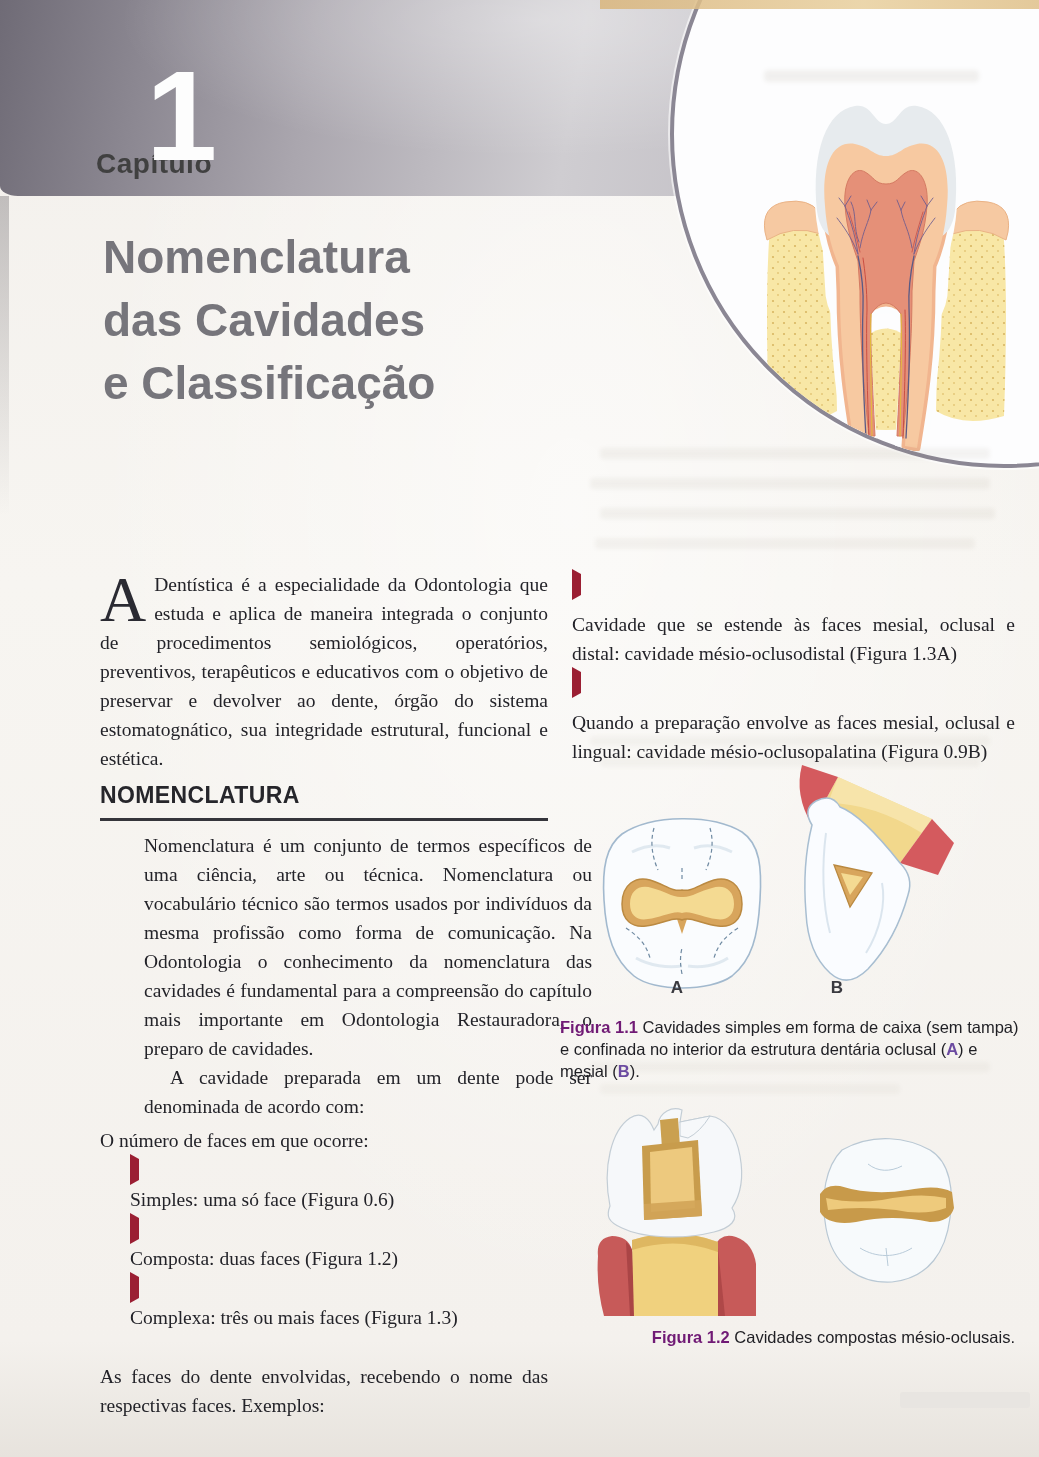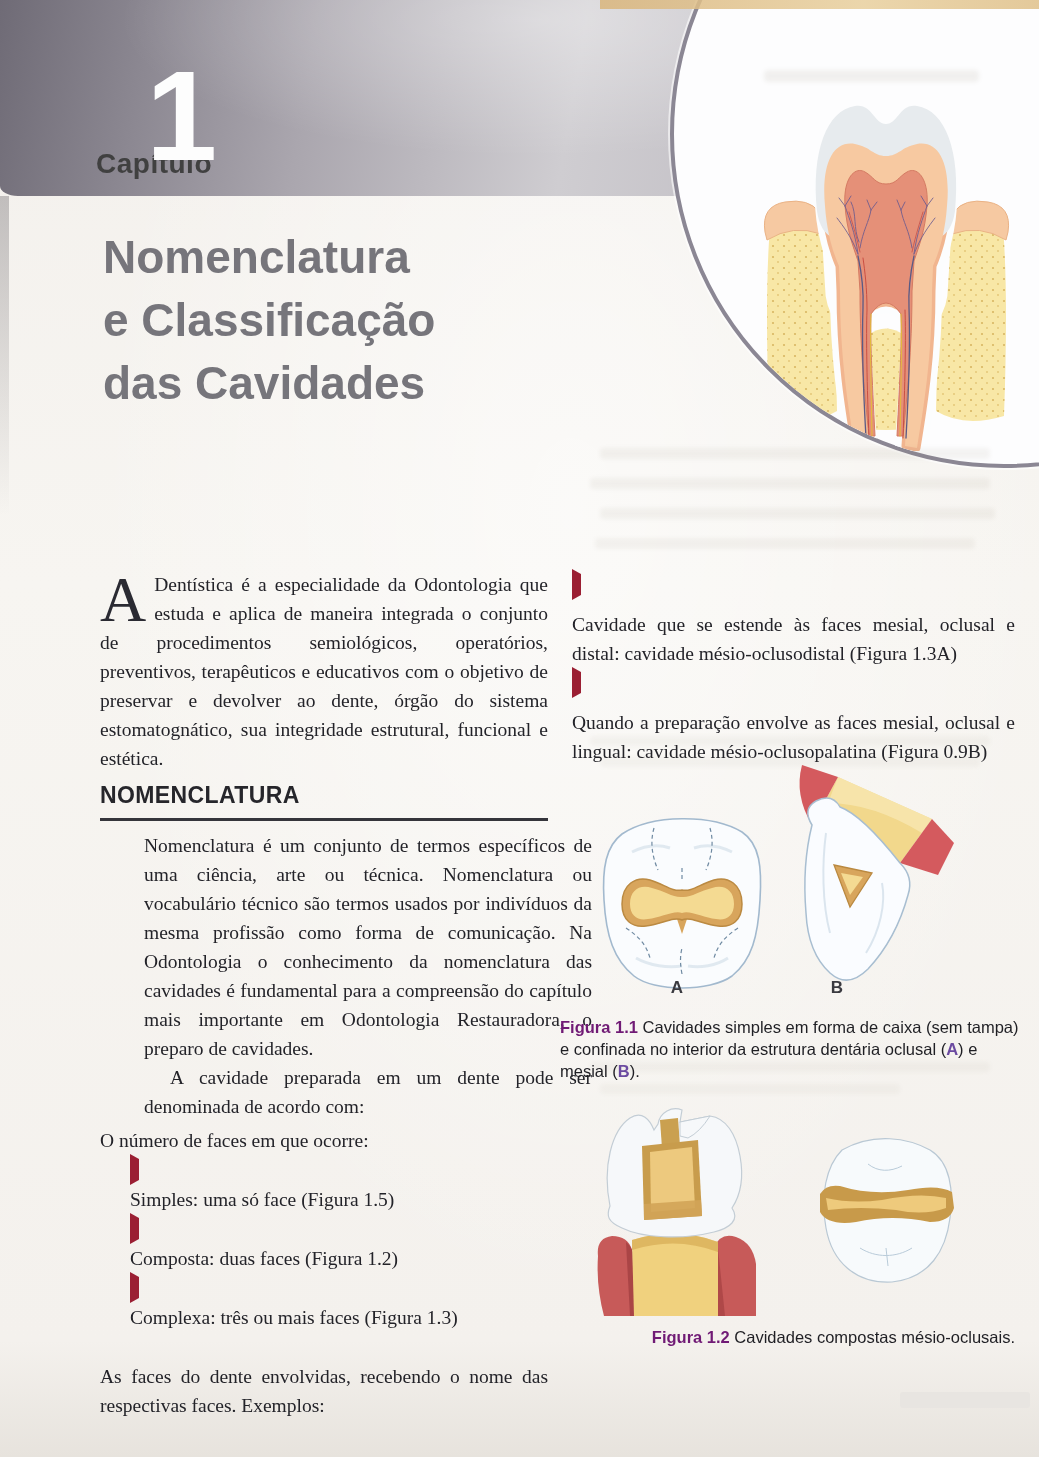--- a/index.html
+++ b/index.html
@@ -136,43 +136,43 @@
       </g>
     </svg>
   </div>
 </div>
 
 <div class="tanstrip"></div>
 <div class="edge-shadow"></div>
 
 <div class="page-title">
   <div>Nomenclatura</div>
+  <div>das Cavidades</div>
   <div>e Classificação</div>
-  <div>das Cavidades</div>
 </div>
 
 <div class="colL body-text" style="top:570px;">
   <span class="dropcap">A</span><span>Dentística é a especialidade da Odontologia que estuda e aplica de maneira integrada o conjunto de procedimentos semiológicos, operatórios, preventivos, terapêuticos e educativos com o objetivo de preservar e devolver ao dente, órgão do sistema estomatognático, sua integridade estrutural, funcional e estética.</span>
 </div>
 
 <div class="colL section-heading" style="top:782px;">NOMENCLATURA</div>
 
 <div class="colL body-text" style="top:831px;margin-left:44px;">
   <div>Nomenclatura é um conjunto de termos específicos de uma ciência, arte ou técnica. Nomenclatura ou vocabulário técnico são termos usados por indivíduos da mesma profissão como forma de comunicação. Na Odontologia o conhecimento da nomenclatura das cavidades é fundamental para a compreensão do capítulo mais importante em Odontologia Restauradora, o preparo de cavidades.</div>
   <div class="indent">A cavidade preparada em um dente pode ser denominada de acordo com:</div>
 </div>
 
 <div class="colL" style="top:1096px;">
   <div class="li l1">
     <span class="bcell"><span class="disc"></span></span>
     <span class="txt">O número de faces em que ocorre:</span>
   </div>
   <div class="li l2">
     <span class="bcell"><span class="tri"></span></span>
-    <span class="txt">Simples: uma só face (Figura 1.5)</span>
+    <span class="txt">Simples: uma só face (Figura 0.6)</span>
   </div>
   <div class="li l2">
     <span class="bcell"><span class="tri"></span></span>
     <span class="txt">Composta: duas faces (Figura 1.2)</span>
   </div>
   <div class="li l2">
     <span class="bcell"><span class="tri"></span></span>
     <span class="txt">Complexa: três ou mais faces (Figura 1.3)</span>
   </div>
   <div class="li l1">

